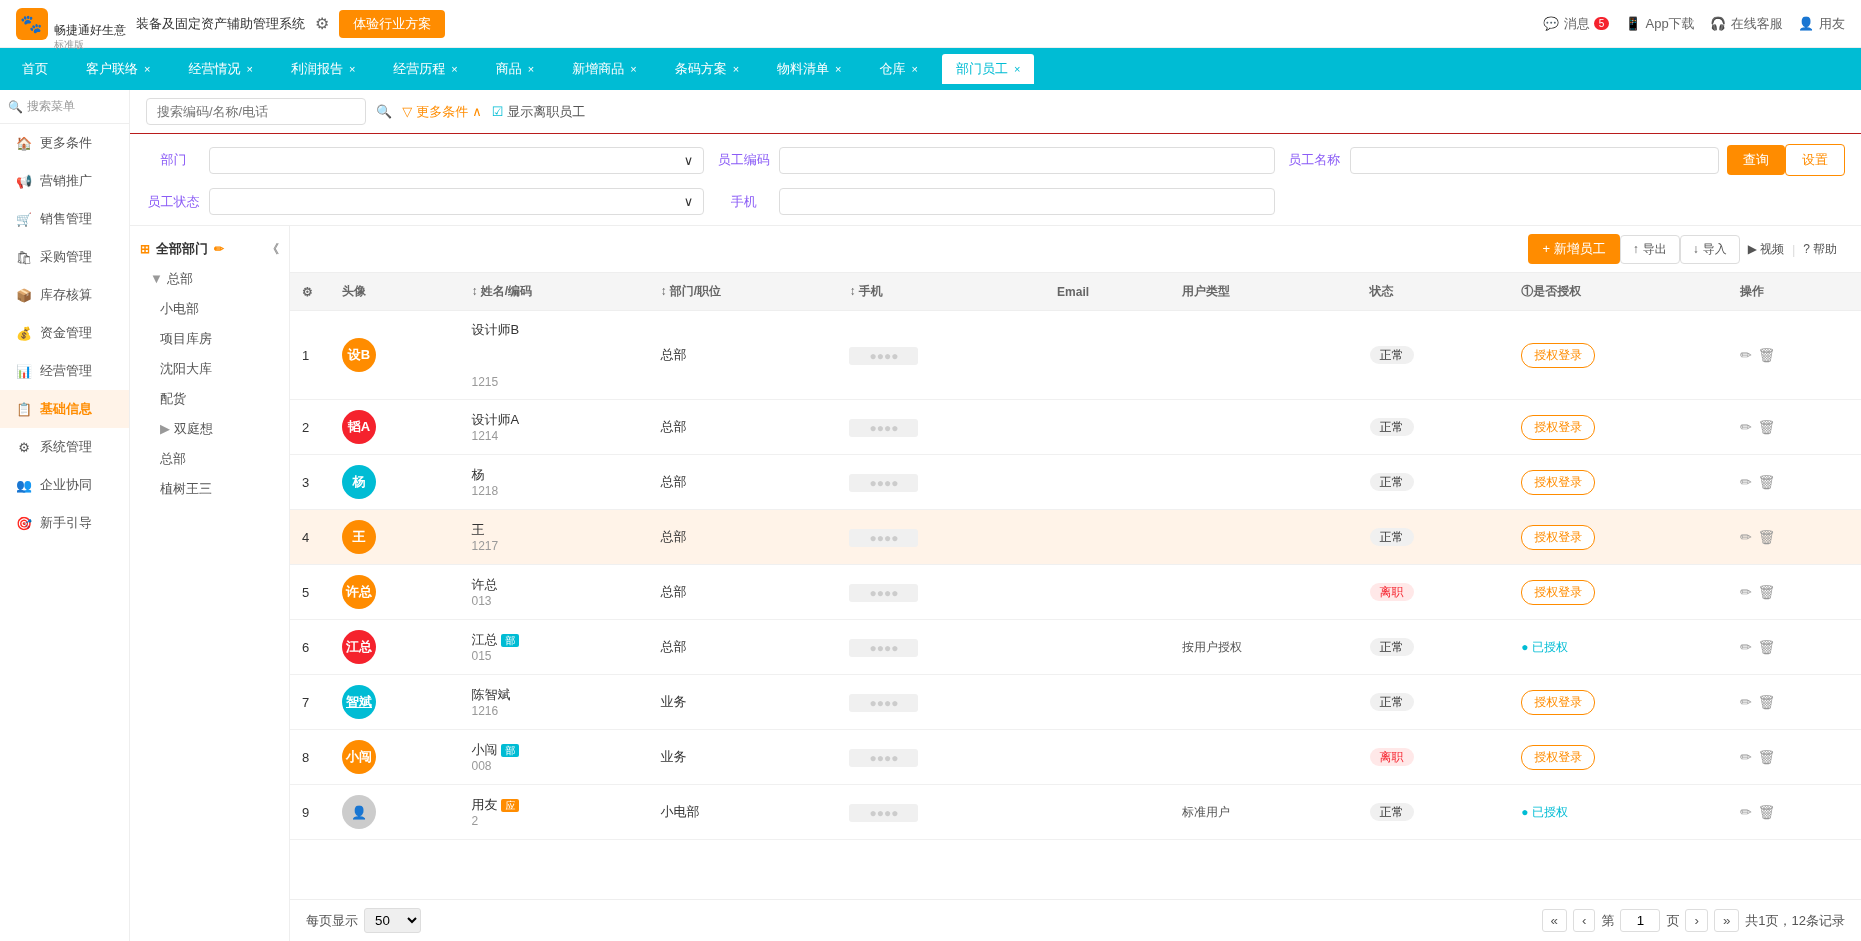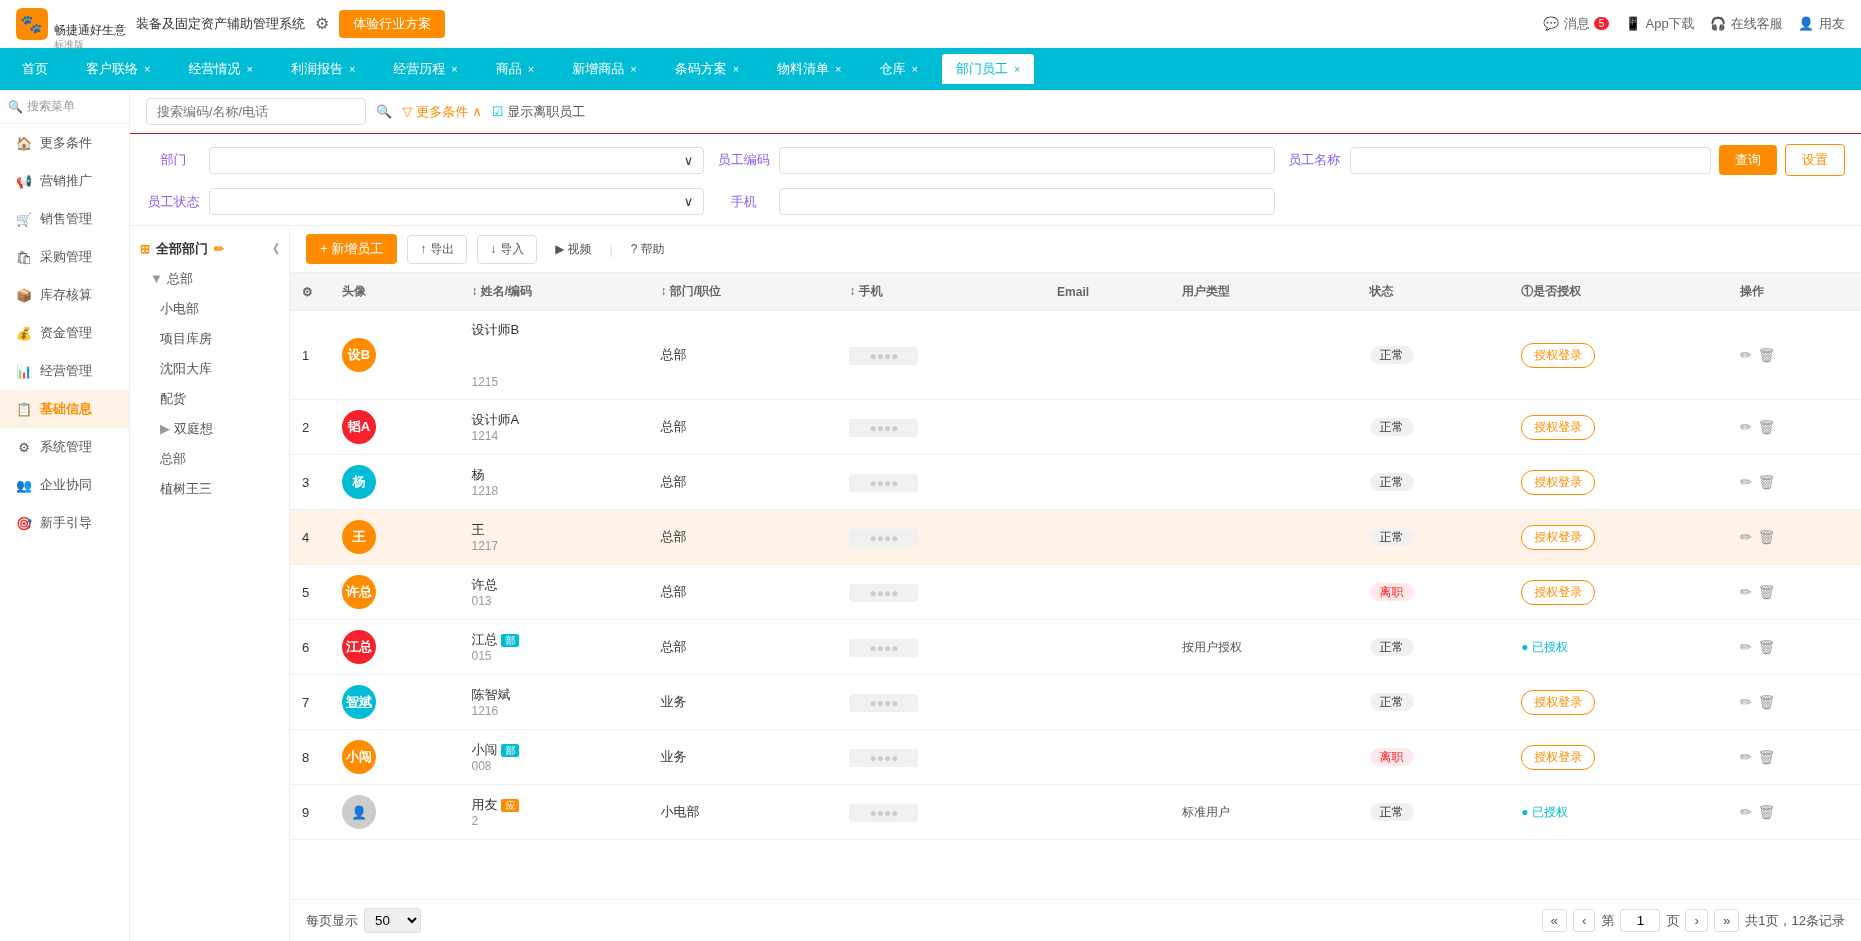--- a/index.html
+++ b/index.html
@@ -164,31 +164,31 @@
       justify-content: space-between;
     }
     .filter-input {
       flex: 1;
       border: 1px solid #ddd;
       border-radius: 4px;
       padding: 5px 10px;
       font-size: 13px;
       outline: none;
     }
-    .filter-actions { display: flex; gap: 8px; align-items: center; justify-content: flex-end; }
+    .filter-actions { display: flex; gap: 0; align-items: center; justify-content: flex-end; }
     .btn-query { background: #ff8c00; color: white; border: none; padding: 6px 16px; border-radius: 4px; cursor: pointer; font-size: 13px; }
     .btn-set { background: #fff; color: #ff8c00; border: 1px solid #ff8c00; padding: 6px 16px; border-radius: 4px; cursor: pointer; font-size: 13px; }
 
     
     .toolbar {
       background: #fff;
       padding: 8px 16px;
       display: flex;
       align-items: center;
-      gap: 10px;
+      justify-content: flex-end;
       border-bottom: 1px solid #eee;
     }
     .btn-add { background: #ff8c00; color: white; border: none; padding: 6px 14px; border-radius: 4px; cursor: pointer; font-size: 13px; display: flex; align-items: center; gap: 4px; }
     .btn-outline { background: #fff; color: #555; border: 1px solid #ddd; padding: 5px 12px; border-radius: 4px; cursor: pointer; font-size: 12px; display: flex; align-items: center; gap: 4px; }
     .btn-icon-text { background: none; border: none; color: #555; padding: 5px 8px; cursor: pointer; font-size: 12px; display: flex; align-items: center; gap: 3px; }
 
     
     .table-container { flex: 1; overflow-y: auto; background: #fff; }
     table { width: 100%; border-collapse: collapse; }
     th {

